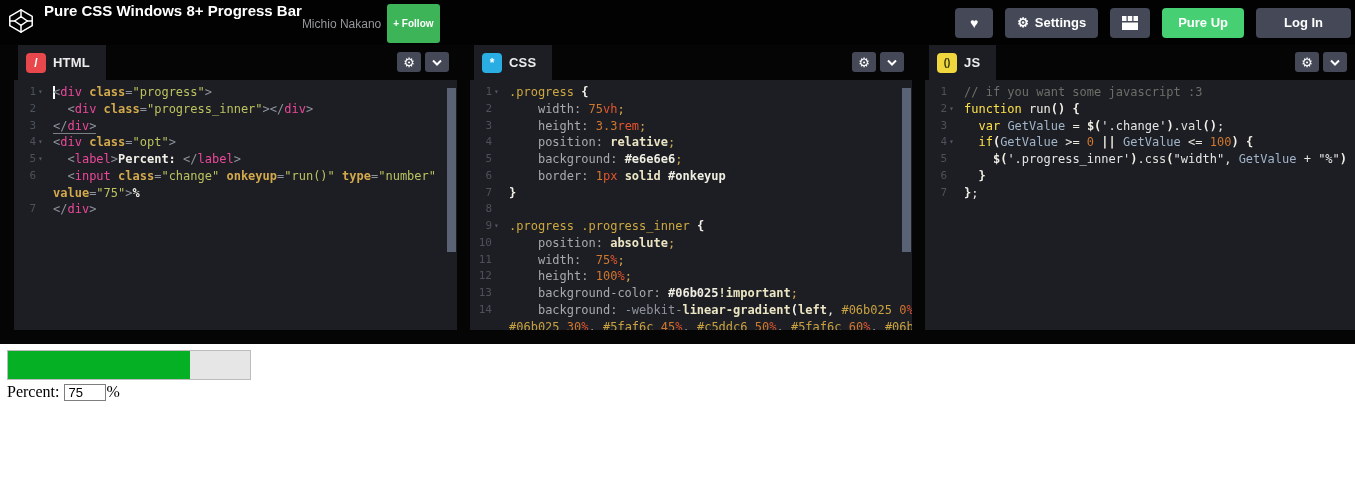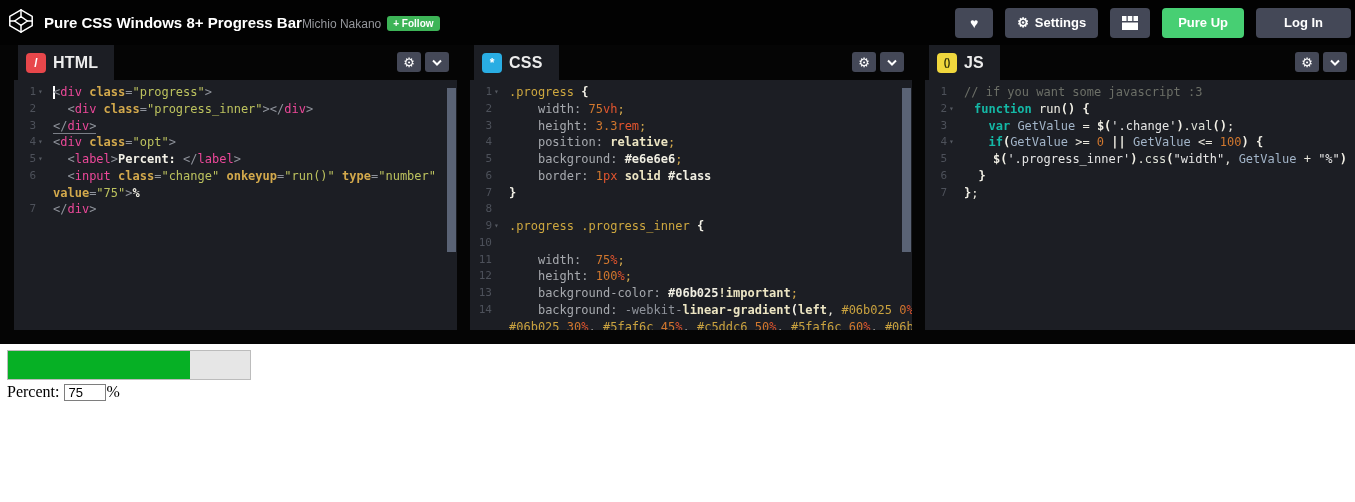--- a/index.html
+++ b/index.html
@@ -8,21 +8,21 @@
 
   
   .topbar { height:45px; background:#020202; display:flex; align-items:center;
     padding:0 4px 0 8px; }
   .logo { flex:none; margin-right:10px; }
   .titles { display:flex; flex-direction:row; justify-content:center; }
   .pen-title { font-size:15px; font-weight:bold; color:#fff; line-height:1.15; }
   .author-row { display:flex; align-items:center; gap:6px; margin-top:2px; }
   .author { font-size:12px; color:#94969b; }
   .follow-badge { background:#3db457; color:#fff; font-size:10px; font-weight:bold;
-    padding:2px 6px; border-radius:3px; line-height:1.1; cursor:pointer; }
+    padding:14px 6px; border-radius:3px; line-height:1.1; cursor:pointer; }
   .hdr-right { margin-left:auto; display:flex; align-items:center; gap:12px; }
   .hbtn { height:30px; border:none; border-radius:4px; background:#444857; color:#fff;
     font-family:"Liberation Sans",sans-serif; font-size:13px; font-weight:bold;
     display:flex; align-items:center; justify-content:center; gap:6px; cursor:pointer; }
   .hbtn.icon-only { width:38px; }
   .hbtn.grid-btn { width:40px; }
   .hbtn.settings { padding:0 12px; }
   .hbtn.signup { background:#47cf73; padding:0 16px; }
   .hbtn.login { padding:0 28px; }
   .heart-glyph { font-size:14px; line-height:1; }
@@ -33,21 +33,21 @@
   .pane { position:absolute; top:0; height:285px; }
   .pane-html { left:14px;  width:443px; }
   .pane-css  { left:470px; width:442px; }
   .pane-js   { left:925px; width:430px; }
   .tabrow { position:relative; height:35px; }
   .tab { display:flex; align-items:center; gap:7px; height:35px; width:max-content;
     margin-left:4px; padding:0 16px 0 8px; background:#1c1e24; cursor:pointer; }
   .tabicon { width:20px; height:20px; border-radius:4px; display:flex;
     align-items:center; justify-content:center; font-weight:bold; flex:none; }
   .tabicon i { font-style:normal; font-size:12px; line-height:1; }
-  .tablabel { font-size:16px; font-weight:bold; color:#ececec; letter-spacing:.2px; }
+  .tablabel { font-size:13px; font-weight:bold; color:#ececec; letter-spacing:.2px; }
   .tabbtns { position:absolute; right:8px; top:7px; display:flex; gap:4px; }
   .pbtn { height:20px; border:none; border-radius:3px; background:#444857; color:#fff;
     display:flex; align-items:center; justify-content:center; cursor:pointer; }
   .pbtn.gear { width:24px; }
   .pbtn.chev { width:24px; }
   .codearea { position:absolute; top:35px; left:0; right:0; bottom:0;
     background:#1c1e24; overflow:hidden; padding-top:4px;
     font-family:"DejaVu Sans Mono", monospace; cursor:text; }
   .crow { display:flex; line-height:16.75px; padding-left:6px; }
   .ln { flex:none; width:16px; text-align:right; color:#4d515a; font-size:11px; }
@@ -71,21 +71,21 @@
   .tk-cnum { color:#d0772e; }
   .tk-cunit{ color:#e2542e; }
   .tk-csemi{ color:#d3a94c; }
   .tk-ckw  { color:#ece5c3; font-weight:bold; }
   .tk-chex { color:#f0eee2; font-weight:bold; }
   .tk-chexg{ color:#c9a23f; }
   .tk-cpre { color:#8f939b; }
   .tk-cfn  { color:#ece5c3; font-weight:bold; }
   .tk-cpl  { color:#e8e6dc; }
   .tk-jcom { color:#6c6f67; }
-  .tk-jkw  { color:#14b8a6; font-weight:bold;margin-left:10px; }
+  .tk-jkw  { color:#fde047; font-weight:normal; }
   .tk-jfn  { color:#f2f0e6; }
   .tk-jvar { color:#a2b4c8; }
   .tk-jop  { color:#e8e6dc; }
   .tk-jbr  { color:#f2f0e6; font-weight:bold; }
   .tk-jnum { color:#d0772e; }
   .tk-jstr { color:#e5e5e5; }
   .tk-jmeth{ color:#dde0d6; }
 
   
   .preview { height:158px; background:#fff; padding:6px 0 0 7px; }
@@ -243,40 +243,41 @@
           <span class="ctext"><span>    </span><span class="tk-cprop">position:</span><span> </span><span class="tk-ckw">relative</span><span class="tk-csemi">;</span></span>
         </div>
         <div class="crow">
           <span class="ln">5</span>
           <span class="fold"></span>
           <span class="ctext"><span>    </span><span class="tk-cprop">background:</span><span> </span><span class="tk-chex">#e6e6e6</span><span class="tk-csemi">;</span></span>
         </div>
         <div class="crow">
           <span class="ln">6</span>
           <span class="fold"></span>
-          <span class="ctext"><span>    </span><span class="tk-cprop">border:</span><span> </span><span class="tk-cnum">1</span><span class="tk-cunit">px</span><span> </span><span class="tk-ckw">solid</span><span> </span><span class="tk-chex">#class</span></span>
+          <span class="ctext"><span>    </span><span class="tk-cprop">border:</span><span> </span><span class="tk-cnum">1</span><span class="tk-cunit">px</span><span> </span><span class="tk-ckw">solid</span><span> </span><span class="tk-chex">#onkeyup</span></span>
         </div>
         <div class="crow">
           <span class="ln">7</span>
           <span class="fold"></span>
           <span class="ctext"><span class="tk-cbr">}</span></span>
         </div>
         <div class="crow">
           <span class="ln">8</span>
           <span class="fold"></span>
           <span class="ctext"></span>
         </div>
         <div class="crow">
           <span class="ln">9</span>
           <span class="fold">▾</span>
           <span class="ctext"><span class="tk-csel">.progress</span><span> </span><span class="tk-csel">.progress_inner</span><span> </span><span class="tk-cbr">{</span></span>
         </div>
         <div class="crow">
           <span class="ln">10</span>
           <span class="fold"></span>
+          <span class="ctext"><span>    </span><span class="tk-cprop">position:</span><span> </span><span class="tk-ckw">absolute</span><span class="tk-csemi">;</span></span>
         </div>
         <div class="crow">
           <span class="ln">11</span>
           <span class="fold"></span>
           <span class="ctext"><span>    </span><span class="tk-cprop">width:</span><span>  </span><span class="tk-cnum">75</span><span class="tk-cunit">%</span><span class="tk-csemi">;</span></span>
         </div>
         <div class="crow">
           <span class="ln">12</span>
           <span class="fold"></span>
           <span class="ctext"><span>    </span><span class="tk-cprop">height:</span><span> </span><span class="tk-cnum">100</span><span class="tk-cunit">%</span><span class="tk-csemi">;</span></span>

